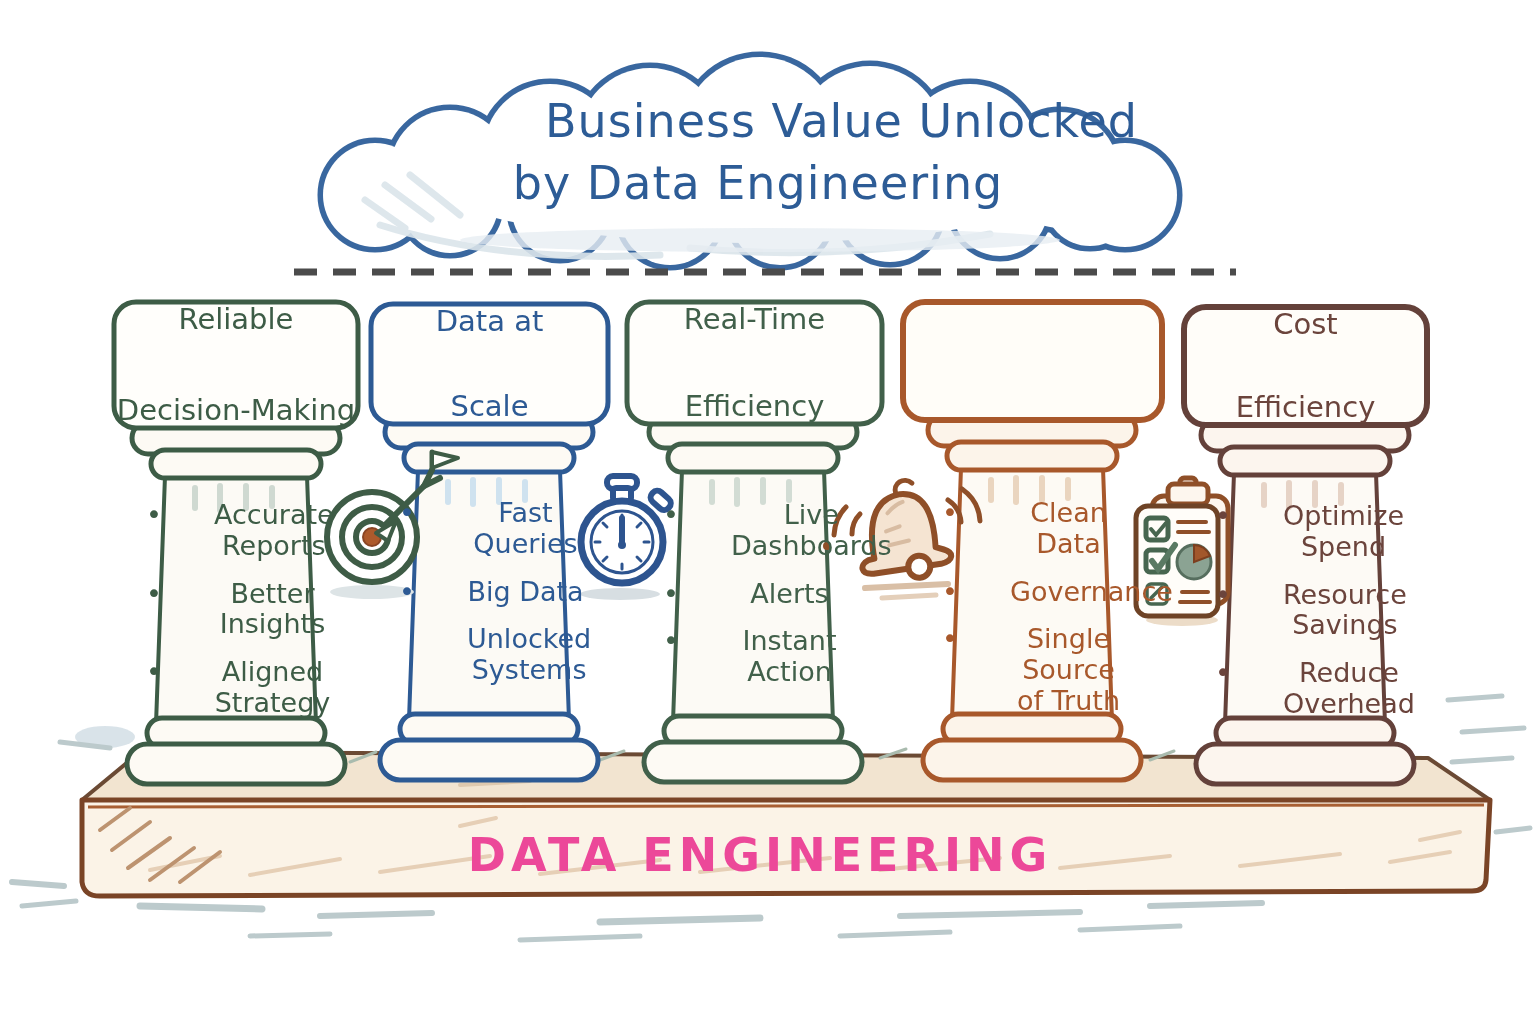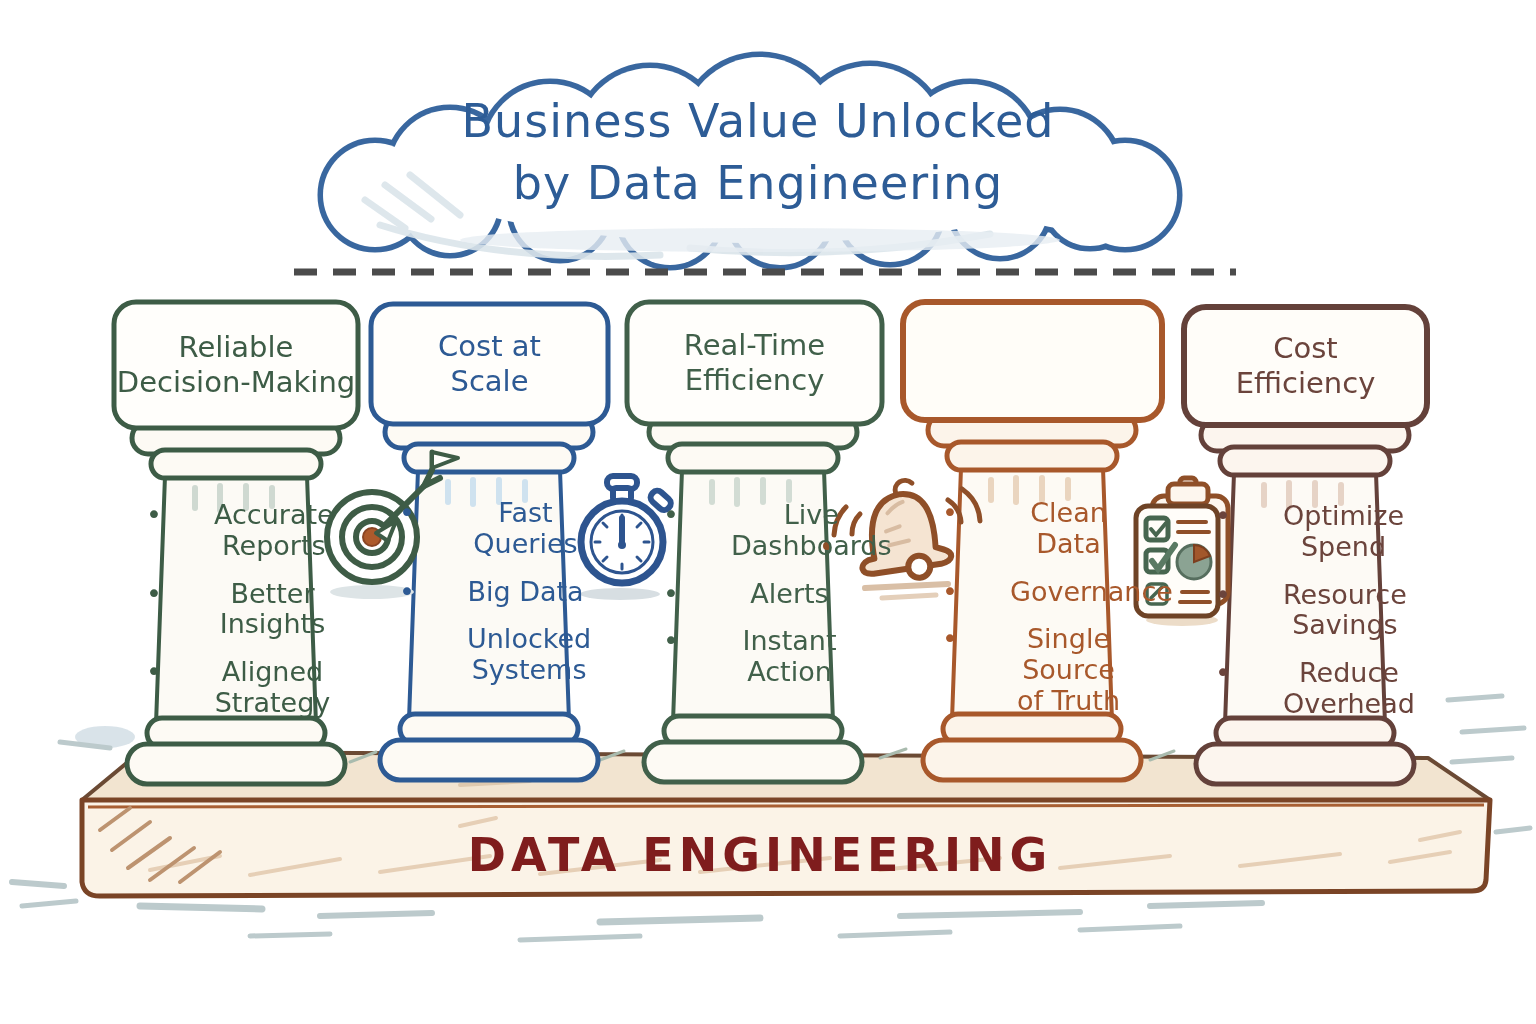--- a/index.html
+++ b/index.html
@@ -1,21 +1,21 @@
 <!DOCTYPE html>
 <html><head>
 <meta charset="utf-8">
 <style>
   html,body{margin:0;padding:0;background:#ffffff;}
   #canvas{position:relative;width:1536px;height:1024px;background:#ffffff;overflow:hidden;
           font-family:"DejaVu Sans", sans-serif;}
   #bg{position:absolute;left:0;top:0;}
   .txt{position:absolute;text-align:center;}
   .cloud-line{width:760px;left:378px;font-size:46px;letter-spacing:1px;}
-  .hdr{position:absolute;display:flex;flex-direction:column;justify-content:center;
+  .hdr{position:absolute;display:flex;flex-direction:column;justify-content:space-between;
        align-items:center;font-size:29px;line-height:1.22;text-align:center;}
   .items{position:absolute;display:flex;flex-direction:column;gap:17px;font-size:27px;line-height:1.14;}
   .item{display:flex;align-items:flex-start;}
   .mk{width:20px;flex:0 0 20px;text-align:left;}
   .tx{flex:1;text-align:center;margin-left:48px;}
   .base-label{position:absolute;left:408px;top:828px;width:704px;text-align:center;
       font-size:46px;font-weight:bold;letter-spacing:5px;}
 </style>
 </head>
 <body>
@@ -287,21 +287,21 @@
       <path d="M1178,522 h28"></path>
           <path d="M1178,532 h31"></path>
       <path d="M1182,592 h26"></path>
           <path d="M1180,602 h30"></path>
     </g>
     <circle cx="1194" cy="562" r="17" fill="#8ba393" stroke="#566e5e" stroke-width="3"></circle>
     <path d="M1194,562 L1194,545 A17,17 0 0 1 1210,556 Z" fill="#a2572b" stroke="#7c3f1f" stroke-width="2"></path>
   </g>
 </svg>
 
-  <div class="txt cloud-line" style="top: 94px; color: rgb(45, 92, 150);">Business Value Unlocked</div>
+  <div class="txt cloud-line" style="top: 94px; color: rgb(45, 92, 150); text-align: right;">Business Value Unlocked</div>
   <div class="txt cloud-line" style="top: 156px; color: rgb(45, 92, 150);">by Data Engineering</div>
 
   <div class="hdr" style="left: 114px; top: 302px; width: 244px; height: 126px; color: rgb(61, 92, 70);">
     <div>Reliable</div>
     <div>Decision-Making</div>
   </div>
   <div class="items" style="left: 146px; top: 500px; width: 185px; color: rgb(61, 92, 70);">
     <div class="item">
         <span class="mk">•</span>
         <span class="tx">Accurate Reports</span>
@@ -310,21 +310,21 @@
         <span class="mk">•</span>
         <span class="tx">Better Insights</span>
       </div>
     <div class="item">
         <span class="mk">•</span>
         <span class="tx">Aligned Strategy</span>
       </div>
   </div>
 
   <div class="hdr" style="left: 371px; top: 304px; width: 237px; height: 120px; color: rgb(45, 90, 148);">
-    <div>Cost at</div>
+    <div>Data at</div>
     <div>Scale</div>
   </div>
   <div class="items" style="left: 399px; top: 498px; width: 185px; color: rgb(45, 90, 148);">
     <div class="item">
         <span class="mk">•</span>
         <span class="tx">Fast Queries</span>
       </div>
     <div class="item">
         <span class="mk">•</span>
         <span class="tx">Big Data</span>
@@ -381,15 +381,15 @@
     <div class="item">
         <span class="mk">•</span>
         <span class="tx">Resource Savings</span>
       </div>
     <div class="item">
         <span class="mk">•</span>
         <span class="tx">Reduce Overhead</span>
       </div>
   </div>
 
-  <div class="base-label" style="color: #7f1d1d;">DATA ENGINEERING</div>
+  <div class="base-label" style="color: #ec4899;">DATA ENGINEERING</div>
 
 </div>
 
 </body></html>

